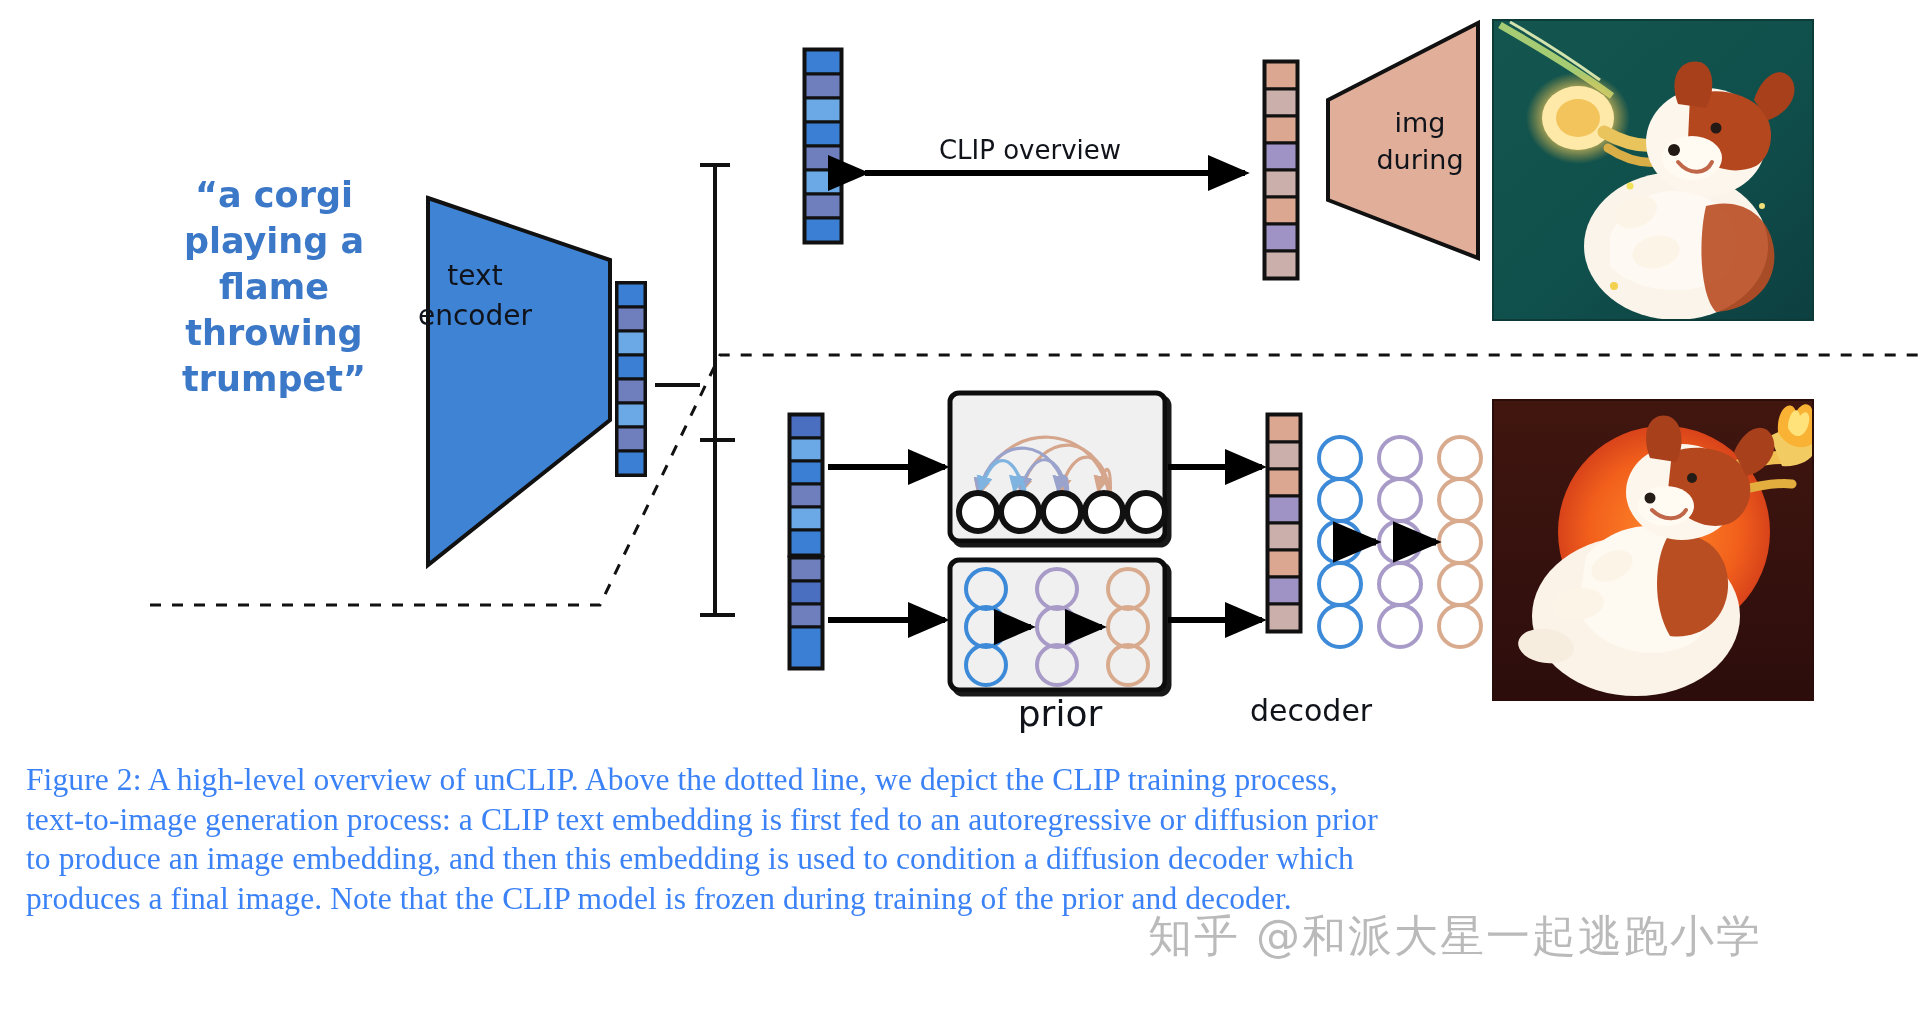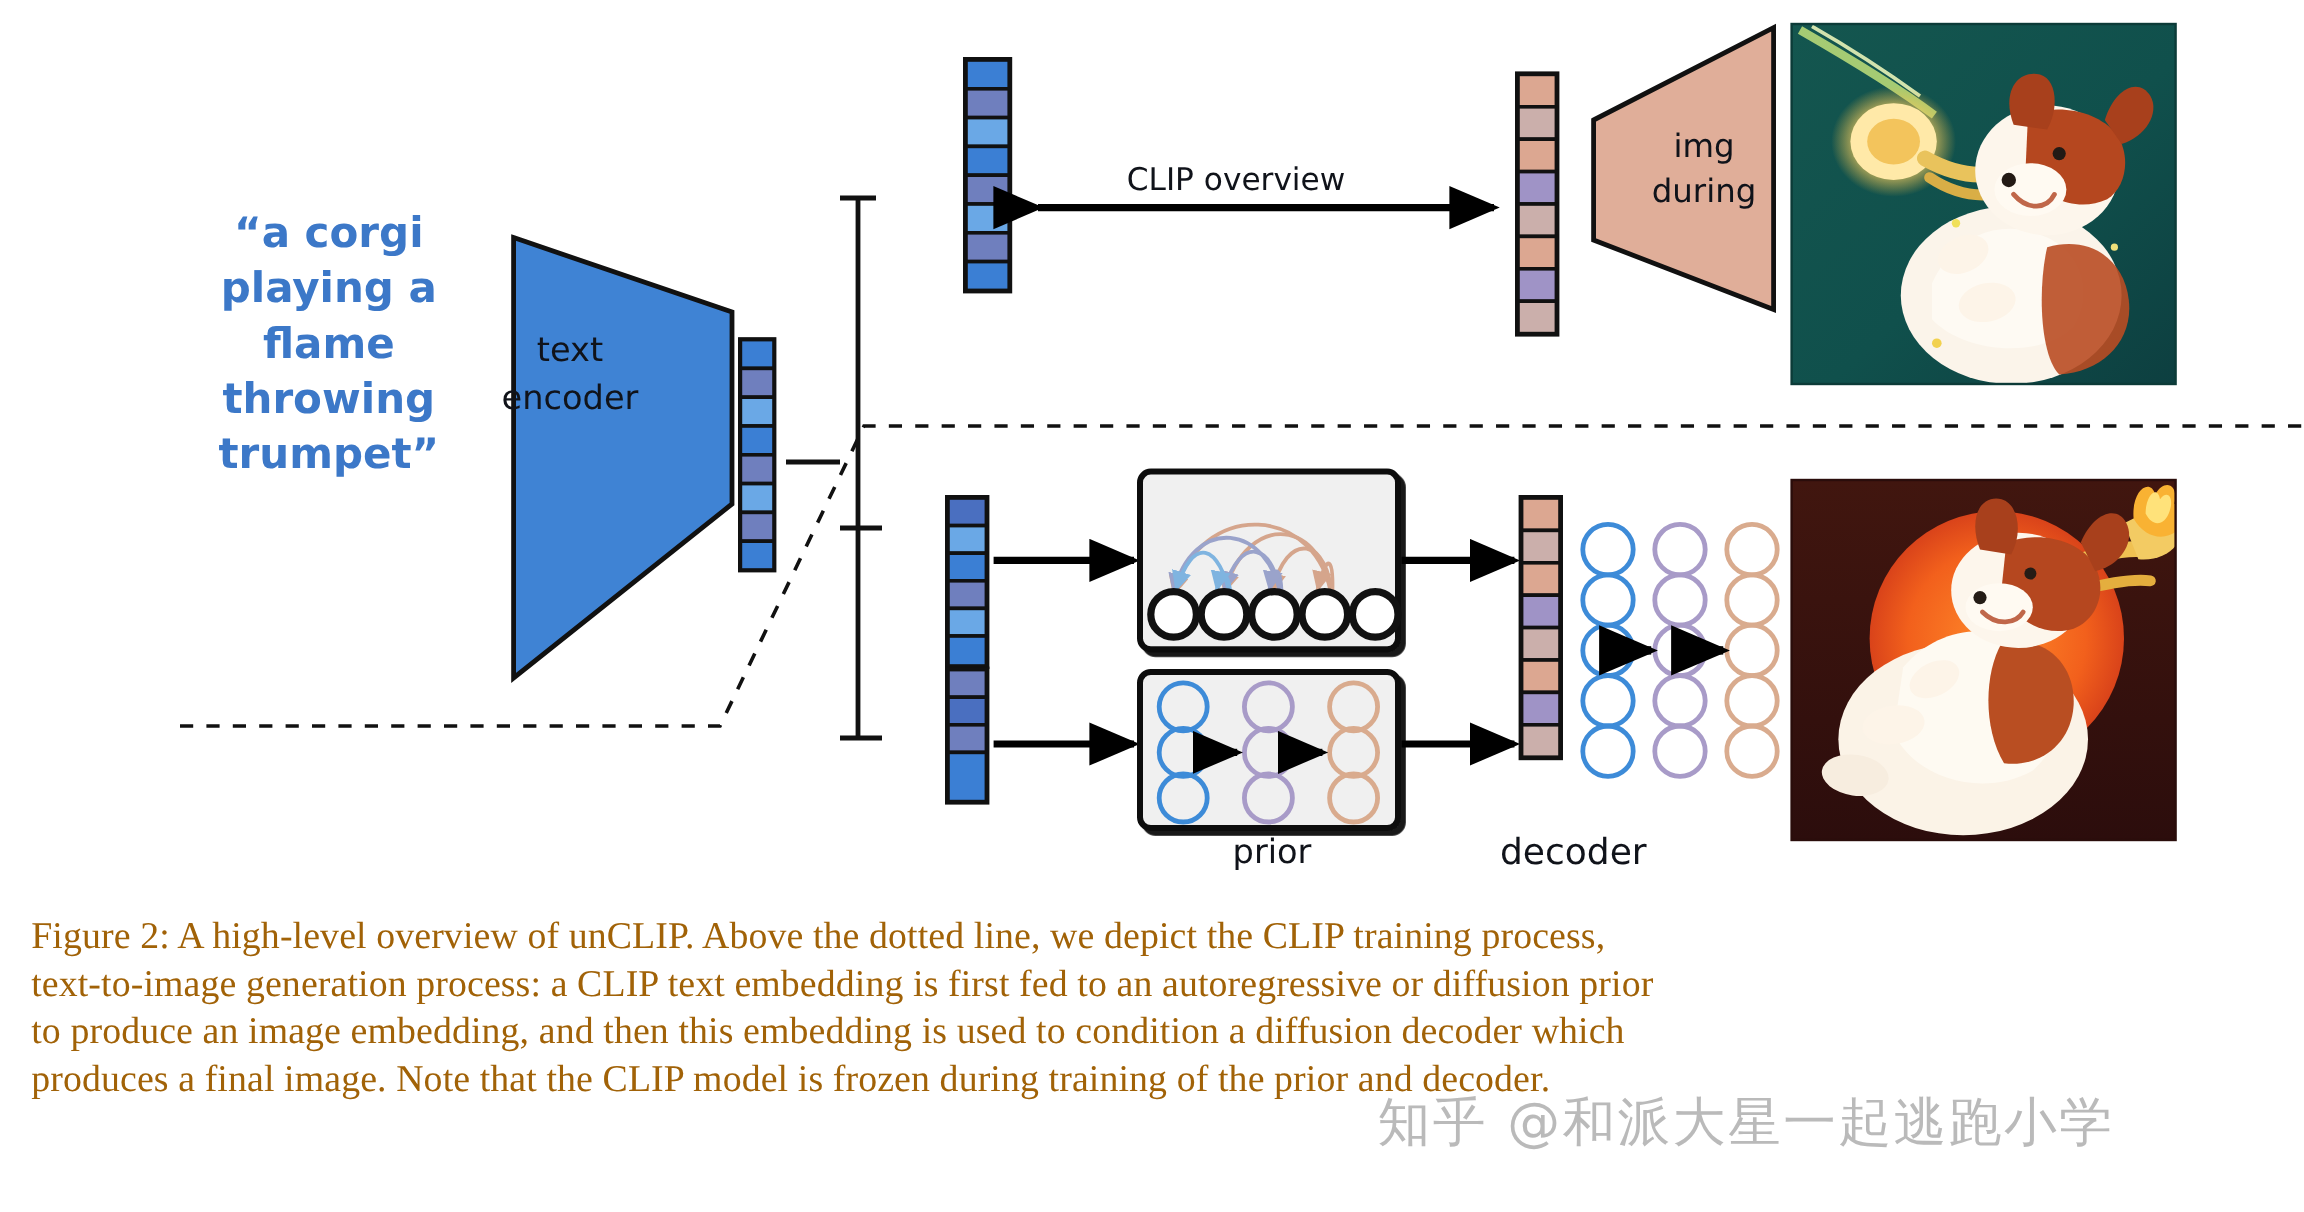--- a/index.html
+++ b/index.html
@@ -30,21 +30,21 @@
   }
 
   .caption-block {
     position: absolute;
     left: 26px;
     top: 760px;
     width: 1872px;
     font-family: "Liberation Serif", serif;
     font-size: 31.5px;
     line-height: 39.5px;
-    color: #a16207;
+    color: #3b82f6;
     text-align: left;
     letter-spacing: 0.1px;
   }
   .caption-block .cap-line { white-space: nowrap; }
 
   .watermark {
     position: absolute;
     left: 1148px;
     top: 893px;
     width: 640px;
@@ -71,21 +71,21 @@
     width: 248px;
     text-align: center;
     color: #3c78c8;
     font-size: 35px;
     line-height: 46px;
     white-space: normal;
     font-weight: bold;
   }
   .text-encoder-label {
     left: 400px;
-    top: 272px;
+    top: 256px;
     width: 150px;
     text-align: center;
     color: #10131a;
     font-size: 28px;
     line-height: 40px;
     white-space: normal;
   }
   .img-encoder-label {
     left: 1355px;
     top: 104px;
@@ -103,21 +103,21 @@
     text-align: center;
     color: #10131a;
     font-size: 26px;
   }
   .prior-label {
     left: 940px;
     top: 693px;
     width: 240px;
     text-align: center;
     color: #10131a;
-    font-size: 28px;
+    font-size: 36px;
   }
   .decoder-label {
     left: 1250px;
     top: 693px;
     width: 260px;
     text-align: left;
     color: #10131a;
     font-size: 30px;
   }
 </style>

